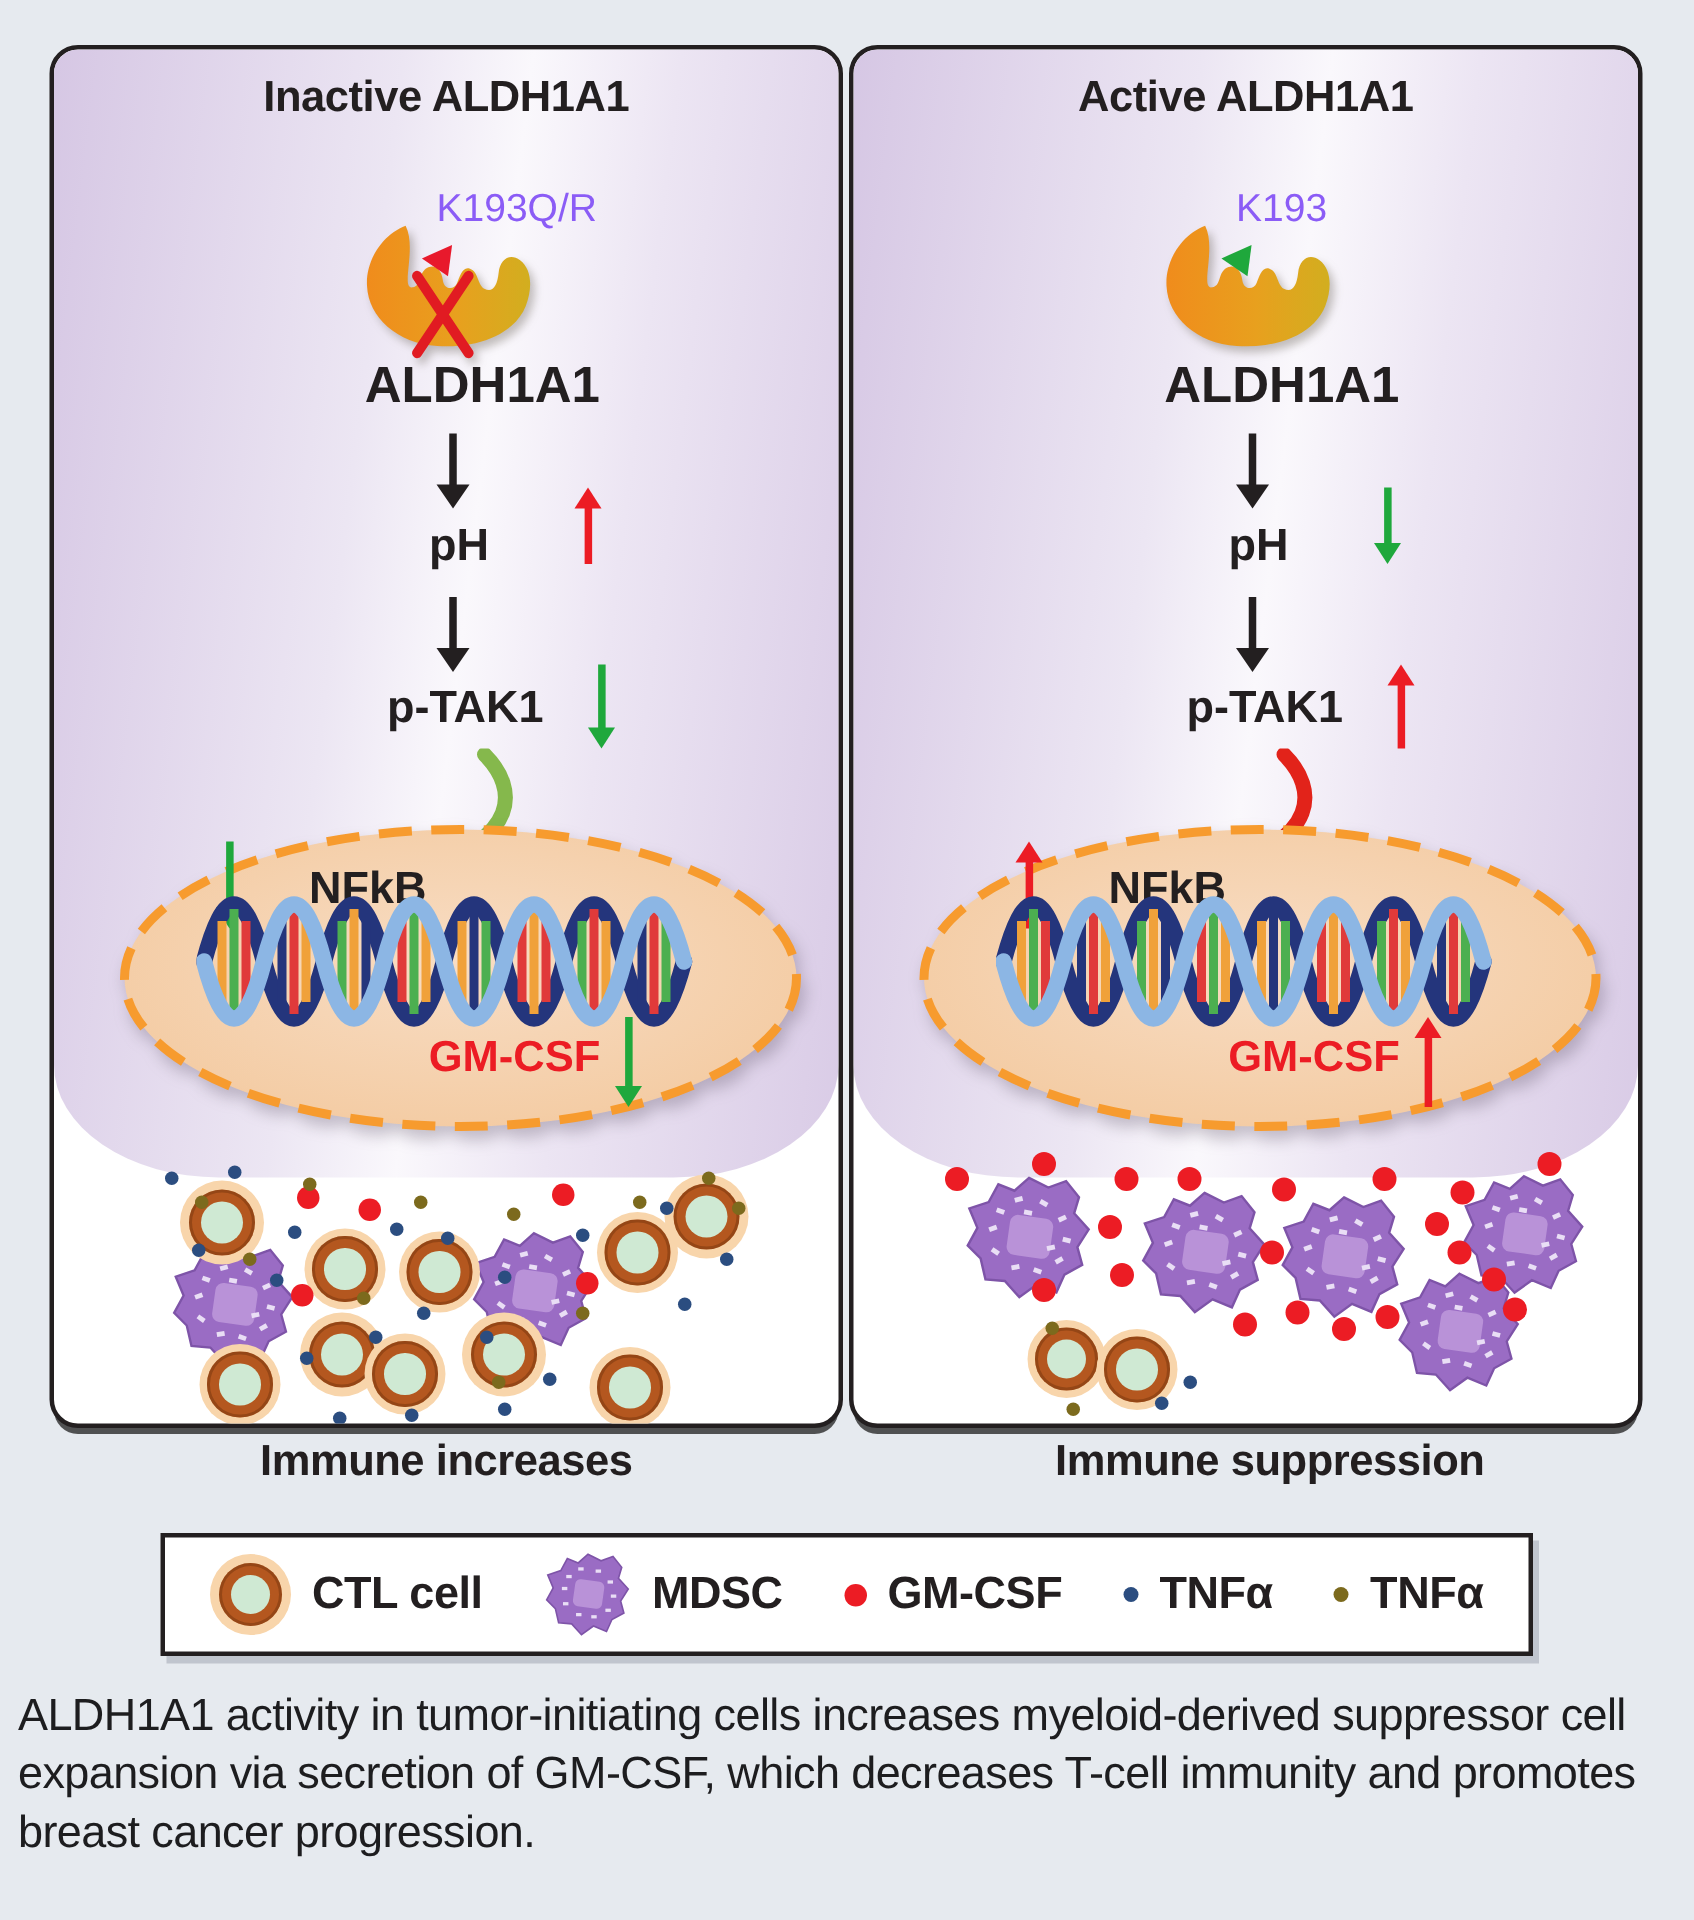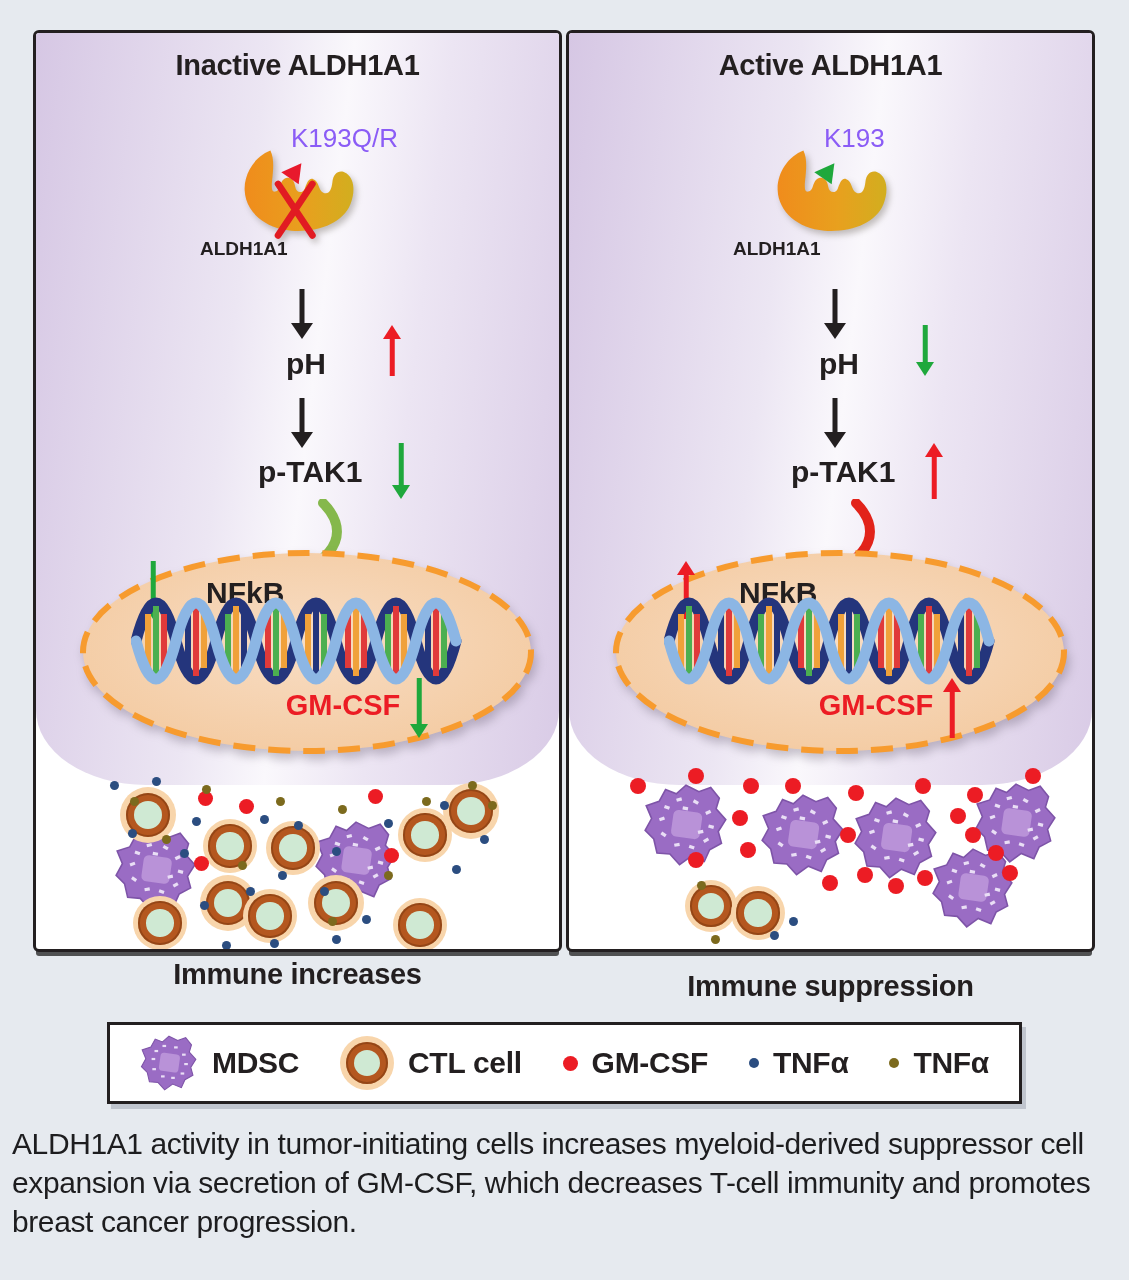--- a/index.html
+++ b/index.html
@@ -9,21 +9,21 @@
     font-family:"Liberation Sans",sans-serif;
     position:relative;overflow:hidden;
     color:var(--text,#231f20);
   }
   .page{position:absolute;inset:0;}
 
   
   .panel{
     position:absolute;top:30px;width:529px;height:922px;
     border:3.5px solid var(--panel-border,#231f20);
-    border-radius:6px;
+    border-radius:19px;
     background:#ffffff;
     overflow:hidden;
     box-sizing:border-box;
     box-shadow:0 7px 0 -3px rgba(43,43,43,.8);
   }
   .panel.left{left:33px;}
   .panel.right{left:566px;}
   .cytoplasm{
     position:absolute;left:0;top:0;width:100%;height:752px;
     background:linear-gradient(97deg,#d6c7e4 0%,#ece6f3 38%,#faf8fc 52%,#ece5f3 68%,#d9cbe6 100%);
@@ -36,21 +36,21 @@
 
   
   .protein-wrap{position:absolute;left:202px;top:108px;width:124px;height:92px;}
   .protein-wrap svg{position:absolute;inset:0;filter:drop-shadow(3px 4px 3px rgba(90,80,70,.35));}
   .site-label{position:absolute;left:255px;top:90px;font-size:26px;font-weight:500;color:#8b5cf6;white-space:nowrap;}
   .tri-marker{
     position:absolute;left:46px;top:26px;width:0;height:0;
     border-left:11px solid transparent;border-right:11px solid transparent;
     border-top:18px solid currentColor;transform:rotate(-24deg);
   }
-  .protein-label{position:absolute;left:164px;top:205px;width:200px;text-align:left;font-size:19px;font-weight:bold;}
+  .protein-label{position:absolute;left:164px;top:205px;width:200px;text-align:right;font-size:34px;font-weight:bold;}
 
   
   .v-arrow{position:absolute;width:22px;}
   .v-arrow .stem{position:absolute;left:50%;transform:translateX(-50%);top:0;bottom:12px;width:5px;background:currentColor;}
   .v-arrow .head{position:absolute;left:50%;transform:translateX(-50%);bottom:0;width:0;height:0;
     border-left:11px solid transparent;border-right:11px solid transparent;border-top:16px solid currentColor;}
   .v-arrow.thin .stem{width:4.5px;bottom:11px;}
   .v-arrow.thin .head{border-left-width:9px;border-right-width:9px;border-top-width:14px;}
   .v-arrow.up{transform:scaleY(-1);}.h50{height:50px}.h51{height:51px}.h56{height:56px}.h58{height:58px}.h60{height:60px}
 
@@ -69,21 +69,21 @@
        display:flex;align-items:center;justify-content:center;}
   .ctl-ring{width:80%;height:80%;border-radius:50%;background:var(--ctl-ring,#b4571f);
        display:flex;align-items:center;justify-content:center;box-shadow:inset 0 0 0 2px rgba(110,50,10,.45);}
   .ctl-core{width:64%;height:64%;border-radius:50%;background:var(--ctl-core,#cfe9d3);}
   .mdsc{position:absolute;}
   .dot{position:absolute;border-radius:50%;}
 
   
   .outcome{position:absolute;top:958px;width:529px;text-align:center;font-size:29px;font-weight:bold;letter-spacing:-.3px;}
   .outcome.left{left:33px;}
-  .outcome.right{left:566px;margin-top:12px;}
+  .outcome.right{left:582px;}
   .legend{
     position:absolute;left:107px;top:1022px;width:915px;height:82px;
     background:#ffffff;border:3px solid var(--panel-border,#231f20);box-sizing:border-box;
     display:flex;align-items:center;justify-content:space-between;padding:0 30px;
     box-shadow:4px 5px 0 rgba(120,130,145,.35);
   }
   .legend-item{display:flex;align-items:center;gap:14px;}
   .legend-item .lbl{font-size:30px;font-weight:bold;letter-spacing:-.3px;}
   .leg-ctl{width:54px;height:54px;border-radius:50%;background:var(--ctl-halo,#f8d5ab);display:flex;align-items:center;justify-content:center;}
   .leg-ctl .ctl-ring{width:78%;height:78%;}
@@ -553,47 +553,47 @@
         <div class="dot" style="left: 127.5px; top: 847.5px; width: 9px; height: 9px; background: rgb(124, 106, 29);"></div>
         <div class="dot" style="left: 141.5px; top: 901.5px; width: 9px; height: 9px; background: rgb(124, 106, 29);"></div>
       </div>
   </div>
 
   <div class="outcome left">Immune increases</div>
   <div class="outcome right">Immune suppression</div>
 
   <div class="legend">
     <div class="legend-item">
+      <div class="leg-ctl">
+          <div class="ctl-ring">
+            <div class="ctl-core"></div>
+          </div>
+        </div>
+      <span class="lbl">CTL cell</span>
+    </div>
+    <div class="legend-item">
       <svg class="mdsc" style="position:static;width:58px;height:58px" viewBox="0 0 80 80">
         <path d="M40,3 L52,9 L63,5 L71,15 L68,25 L77,35 L70,46 L73,57 L62,63 L57,74 L45,69 L34,77 L25,67 L13,66 L10,53 L2,45 L8,34 L3,22 L15,18 L21,7 L31,11 Z" style="fill:var(--mdsc-body);stroke:#7e54a8;stroke-width:1.5"></path>
         <rect x="27" y="27" width="27" height="25" rx="5" style="fill:var(--mdsc-nucleus)" transform="rotate(8 40 40)"></rect>
         <g style="fill:var(--mdsc-speckle)">
           <rect x="20" y="22" width="5" height="3"></rect>
             <rect x="31" y="15" width="5" height="3"></rect>
             <rect x="47" y="17" width="5" height="3"></rect>
           <rect x="58" y="27" width="5" height="3"></rect>
             <rect x="61" y="40" width="5" height="3"></rect>
             <rect x="56" y="53" width="5" height="3"></rect>
           <rect x="43" y="59" width="5" height="3"></rect>
             <rect x="29" y="57" width="5" height="3"></rect>
             <rect x="17" y="47" width="5" height="3"></rect>
             <rect x="16" y="33" width="5" height="3"></rect>
         </g>
       </svg>
       <span class="lbl">MDSC</span>
     </div>
     <div class="legend-item">
-      <div class="leg-ctl">
-          <div class="ctl-ring">
-            <div class="ctl-core"></div>
-          </div>
-        </div>
-      <span class="lbl">CTL cell</span>
-    </div>
-    <div class="legend-item">
       <div class="leg-dot" style="width:15px;height:15px;background:var(--dot-red)"></div>
       <span class="lbl">GM-CSF</span>
     </div>
     <div class="legend-item">
       <div class="leg-dot" style="width:10px;height:10px;background:var(--dot-navy)"></div>
       <span class="lbl">TNFα</span>
     </div>
     <div class="legend-item">
       <div class="leg-dot" style="width:10px;height:10px;background:var(--dot-olive)"></div>
       <span class="lbl">TNFα</span>

